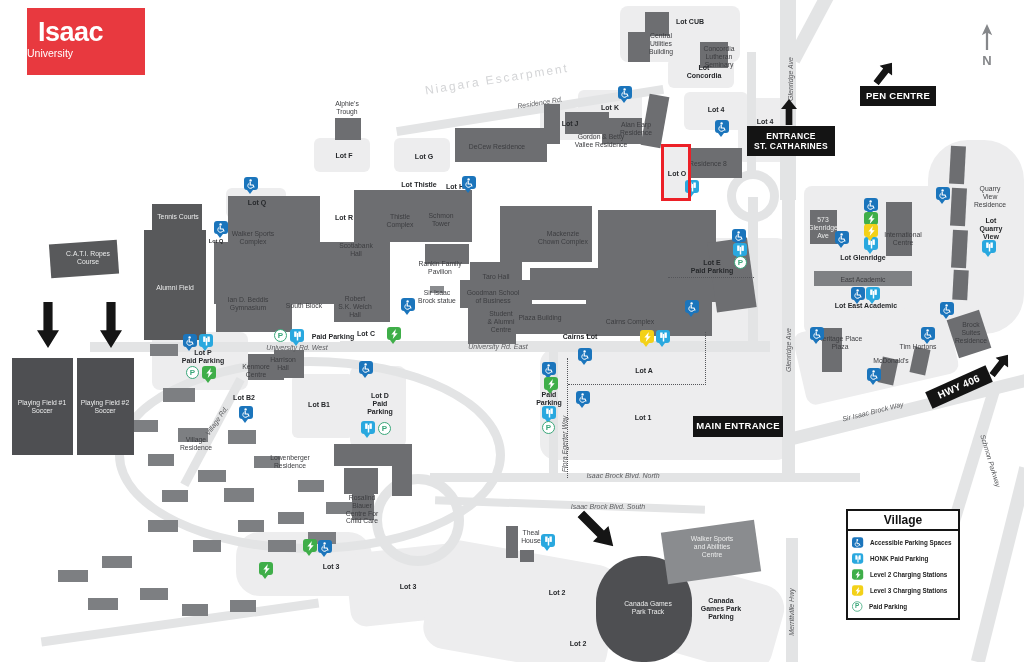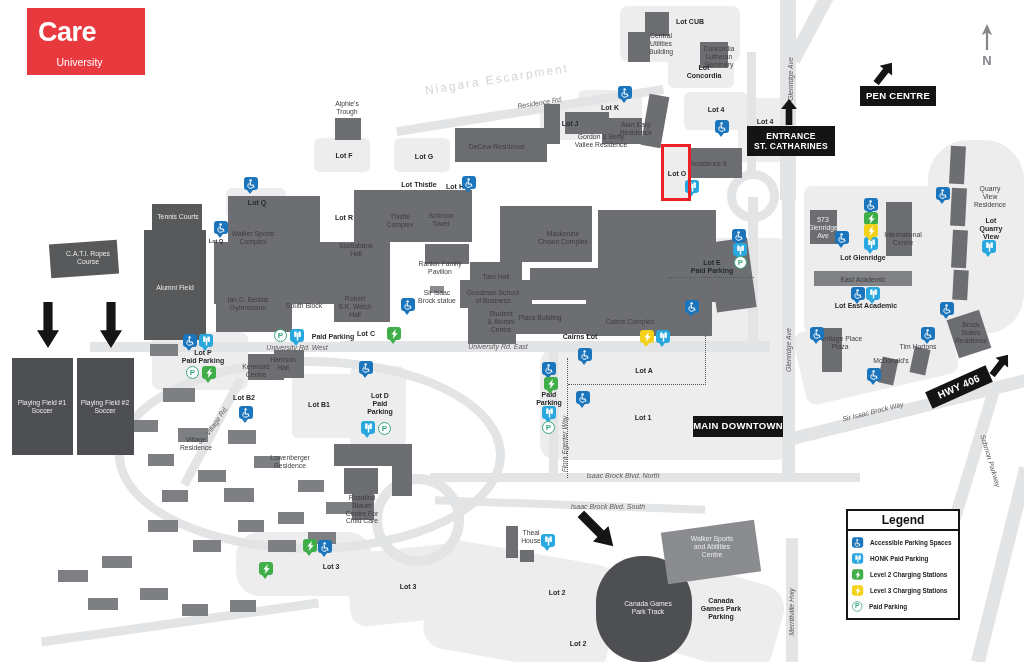--- a/index.html
+++ b/index.html
@@ -33,32 +33,32 @@
 .north .nl{font-weight:700;font-size:13px;line-height:1;color:#85878a}
 .legend{position:absolute;left:846px;top:509px;width:114px;height:111px;background:#fff;border:2px solid #151515;z-index:50}
 .legend-title{border-bottom:2px solid #151515;font-weight:700;font-size:12px;text-align:center;padding:2px 0;color:#111}
 .legend-items{padding:5px 4px 0 4px;display:flex;flex-direction:column;gap:3px}
 .legend-row{display:flex;align-items:center;gap:4px}
 .legend-row .icon{position:relative;flex:0 0 auto;transform:scale(.8);transform-origin:left center}
 .legend-row .icon::after{display:none}
 .legend-label{font-size:6.3px;font-weight:700;color:#222}
 .logo{position:absolute;left:27px;top:8px;width:118px;height:67px;background:#e8393f;z-index:50;color:#fff}
 .logo-title{font-size:27px;font-weight:700;letter-spacing:-.5px;padding:11px 0 0 11px;line-height:1}
-.logo-sub{font-size:10.5px;text-align:center;padding-right:13px;margin-top:10px}
+.logo-sub{font-size:10.5px;text-align:left;padding-right:13px;margin-top:1px}
 </style>
 </head>
 <body>
 
 <div id="map">
   <div class="logo">
-    <div class="logo-title">Care</div>
+    <div class="logo-title">Isaac</div>
     <div class="logo-sub">University</div>
   </div>
   <div class="legend">
-    <div class="legend-title">Legend</div>
+    <div class="legend-title">Village</div>
     <div class="legend-items" id="legend-items">
         <div class="legend-row">
           <div class="icon icon-accessible">
             <svg width="10" height="10" viewBox="0 0 10 10">
               <circle cx="4.6" cy="1.4" r="1.2" fill="#fff"></circle>
               <path d="M4.2 2.8 L4.2 6 L7 6 L8.1 8.6" stroke="#fff" stroke-width="1.2" fill="none"></path>
               <path d="M3.1 4.3 A2.7 2.7 0 1 0 6.9 7.9" stroke="#fff" stroke-width="1" fill="none"></path>
             </svg>
           </div>
           <span class="legend-label">Accessible Parking Spaces</span>
@@ -666,21 +666,21 @@
       </svg></div>
     <div class="sign" style="left: 860px; top: 86px; width: 76px; height: 20px; font-size: 9.5px;">PEN CENTRE</div>
     <div class="arr" style="left: 876px; top: 60px; width: 16px; height: 26px; transform: rotate(38deg);"><svg width="16" height="26" viewBox="0 0 24 44" preserveAspectRatio="none">
         <polygon points="12,0 24,17 17,17 17,44 7,44 7,17 0,17" fill="#151515"></polygon>
       </svg></div>
     <div class="sign" style="left: 747px; top: 126px; width: 88px; height: 30px; font-size: 8.5px;">ENTRANCE
 ST. CATHARINES</div>
     <div class="arr" style="left: 781px; top: 99px; width: 16px; height: 26px; transform: rotate(0deg);"><svg width="16" height="26" viewBox="0 0 24 44" preserveAspectRatio="none">
         <polygon points="12,0 24,17 17,17 17,44 7,44 7,17 0,17" fill="#151515"></polygon>
       </svg></div>
-    <div class="sign" style="left: 693px; top: 415.5px; width: 90px; height: 21px; font-size: 9.5px;">MAIN DOWNTOWN</div>
+    <div class="sign" style="left: 693px; top: 415.5px; width: 90px; height: 21px; font-size: 9.5px;">MAIN ENTRANCE</div>
     <div class="sign" style="left: 926px; top: 378px; width: 66px; height: 18px; font-size: 10px; transform: rotate(-24deg);">HWY 406</div>
     <div class="arr" style="left: 992px; top: 352px; width: 16px; height: 26px; transform: rotate(38deg);"><svg width="16" height="26" viewBox="0 0 24 44" preserveAspectRatio="none">
         <polygon points="12,0 24,17 17,17 17,44 7,44 7,17 0,17" fill="#151515"></polygon>
       </svg></div>
     <div class="hl" style="left: 661px; top: 144px; width: 30px; height: 57px;"></div>
     <div class="north" style="left: 977px; top: 24px;"><svg width="14" height="26" viewBox="0 0 14 30">
         <polygon points="7,0 13,13 8.3,10.5 8.3,30 5.7,30 5.7,10.5 1,13" fill="#85878a"></polygon>
       </svg><div class="nl">N</div></div>
   </div>
 

